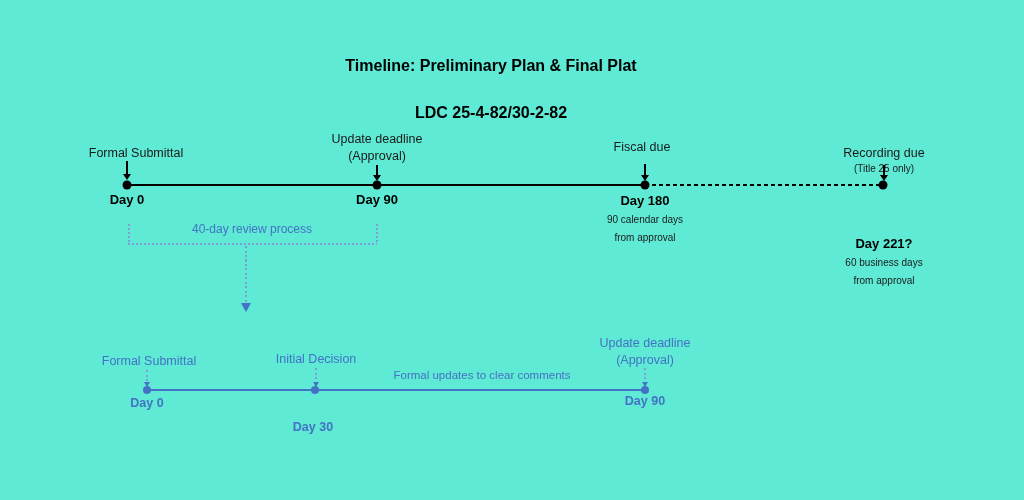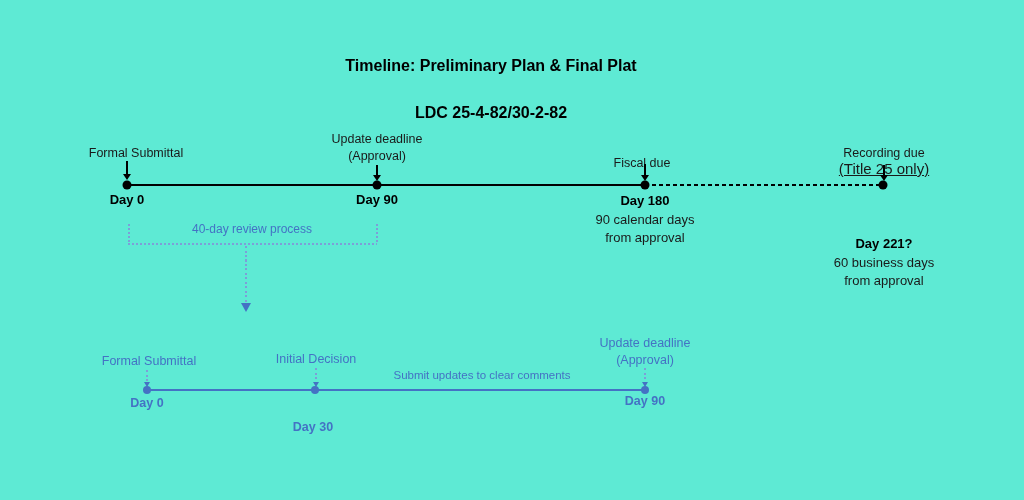--- a/index.html
+++ b/index.html
@@ -3,23 +3,23 @@
 <meta charset="utf-8">
 <style>
   html,body{margin:0;padding:0;background:#ffffff;}
   #canvas{
     position:relative;width:1024px;height:500px;background:#5eead4;
     font-family:"Liberation Sans", sans-serif;color:#000;overflow:hidden;
   }
   .ctr{position:absolute;transform:translateX(-50%);text-align:center;white-space:nowrap;}
   .title-line{font-size:16px;font-weight:bold;color:#000;}
   .lbl{font-size:12.5px;color:#1a1a1a;}
-  .lbl-sm{font-size:15px;color:#1a1a1a;text-decoration:underline;}
+  .lbl-sm{font-size:10px;color:#1a1a1a;}
   .day{font-size:13px;font-weight:bold;color:#000;}
-  .note{font-size:13px;color:#1a1a1a;line-height:18px;}
+  .note{font-size:10px;color:#1a1a1a;line-height:18px;}
   .blbl{font-size:12.5px;color:#4472C4;}
   .bday{font-size:12.5px;font-weight:bold;color:#4472C4;}
   .bsmall{font-size:11.5px;color:#4472C4;}
 
   .hline{position:absolute;height:2px;background:#000;}
   .hline-dashed{position:absolute;height:2px;
     background:repeating-linear-gradient(90deg,#000 0 4px,transparent 4px 7px);}
   .bline{position:absolute;height:2px;background:#4472C4;}
 
   .dot{position:absolute;border-radius:50%;transform:translate(-50%,-50%);}
@@ -67,21 +67,21 @@
   <div class="ctr two-line lbl" style="left:377px;top:131px;">
     <div>Update deadline</div>
     <div>(Approval)</div>
   </div>
   <div class="varrow" style="left:377px;top:165px;height:16px;">
       <div class="stem"></div>
       <div class="head"></div>
     </div>
   <div class="ctr day" style="left:377px;top:192px;">Day 90</div>
 
-  <div class="ctr lbl" style="left:642px;top:156px;">Fiscal due</div>
+  <div class="ctr lbl" style="left:642px;top:140px;">Fiscal due</div>
   <div class="varrow" style="left:645px;top:164px;height:17px;">
       <div class="stem"></div>
       <div class="head"></div>
     </div>
   <div class="ctr stack" style="left:645px;top:192px;text-align:center;">
     <div class="day">Day 180</div>
     <div class="note">90 calendar days</div>
     <div class="note">from approval</div>
   </div>
 
@@ -121,21 +121,21 @@
     </div>
   <div class="ctr bday" style="left:147px;top:396px;">Day 0</div>
 
   <div class="ctr blbl" style="left:316px;top:352px;">Initial Decision</div>
   <div class="varrow bluearrow" style="left:316px;top:368px;height:19px;">
       <div class="stem"></div>
       <div class="head"></div>
     </div>
   <div class="ctr bday" style="left:313px;top:420px;">Day 30</div>
 
-  <div class="ctr bsmall" style="left:482px;top:369px;">Submit updates to clear comments</div>
+  <div class="ctr bsmall" style="left:482px;top:369px;">Formal updates to clear comments</div>
 
   <div class="ctr two-line blbl" style="left:645px;top:335px;">
     <div>Update deadline</div>
     <div>(Approval)</div>
   </div>
   <div class="varrow bluearrow" style="left:645px;top:368px;height:19px;">
       <div class="stem"></div>
       <div class="head"></div>
     </div>
   <div class="ctr bday" style="left:645px;top:394px;">Day 90</div>

